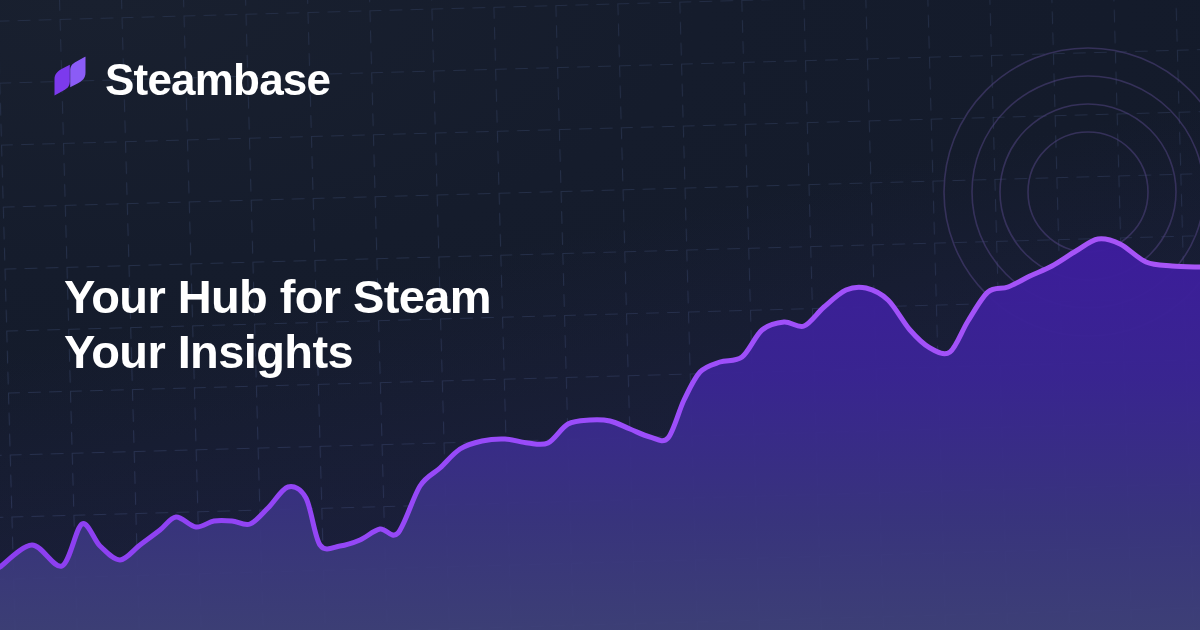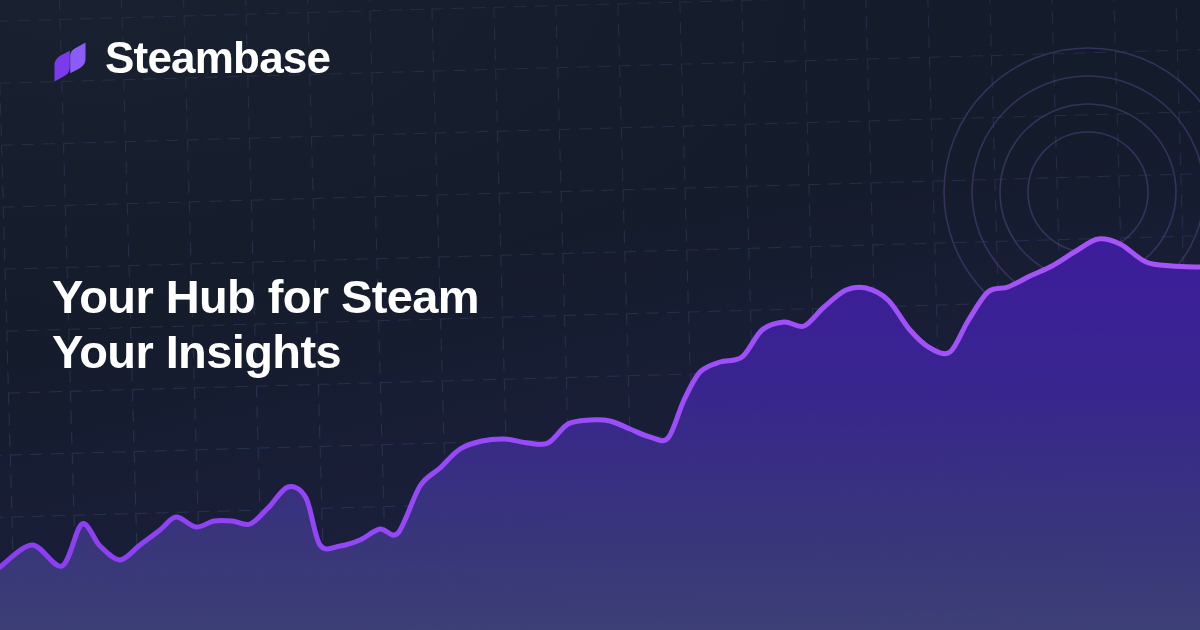--- a/index.html
+++ b/index.html
@@ -50,24 +50,24 @@
     position: absolute;
     left: 52px;
     top: 0;
     width: 700px;
     height: 630px;
     z-index: 6;
   }
 
   .brand {
     position: absolute;
-    top: 36px;
+    top: 50px;
     left: 0;
     display: flex;
-    align-items: flex-start;
+    align-items: flex-end;
     gap: 17px;
   }
 
   .brand-mark {
     width: 36px;
     height: 52px;
     display: block;
     flex: 0 0 auto;
   }
 
@@ -76,21 +76,21 @@
     font-size: 44px;
     font-weight: 700;
     letter-spacing: -0.8px;
     line-height: 1;
     white-space: nowrap;
   }
 
   .headline {
     position: absolute;
     top: 270px;
-    left: 0;
+    left: 12px;
     width: 640px;
     color: #ffffff;
     font-size: 47px;
     font-weight: 700;
     line-height: 1.17;
     letter-spacing: -0.6px;
   }
 
   .headline-line { display: block; white-space: nowrap; }
 

